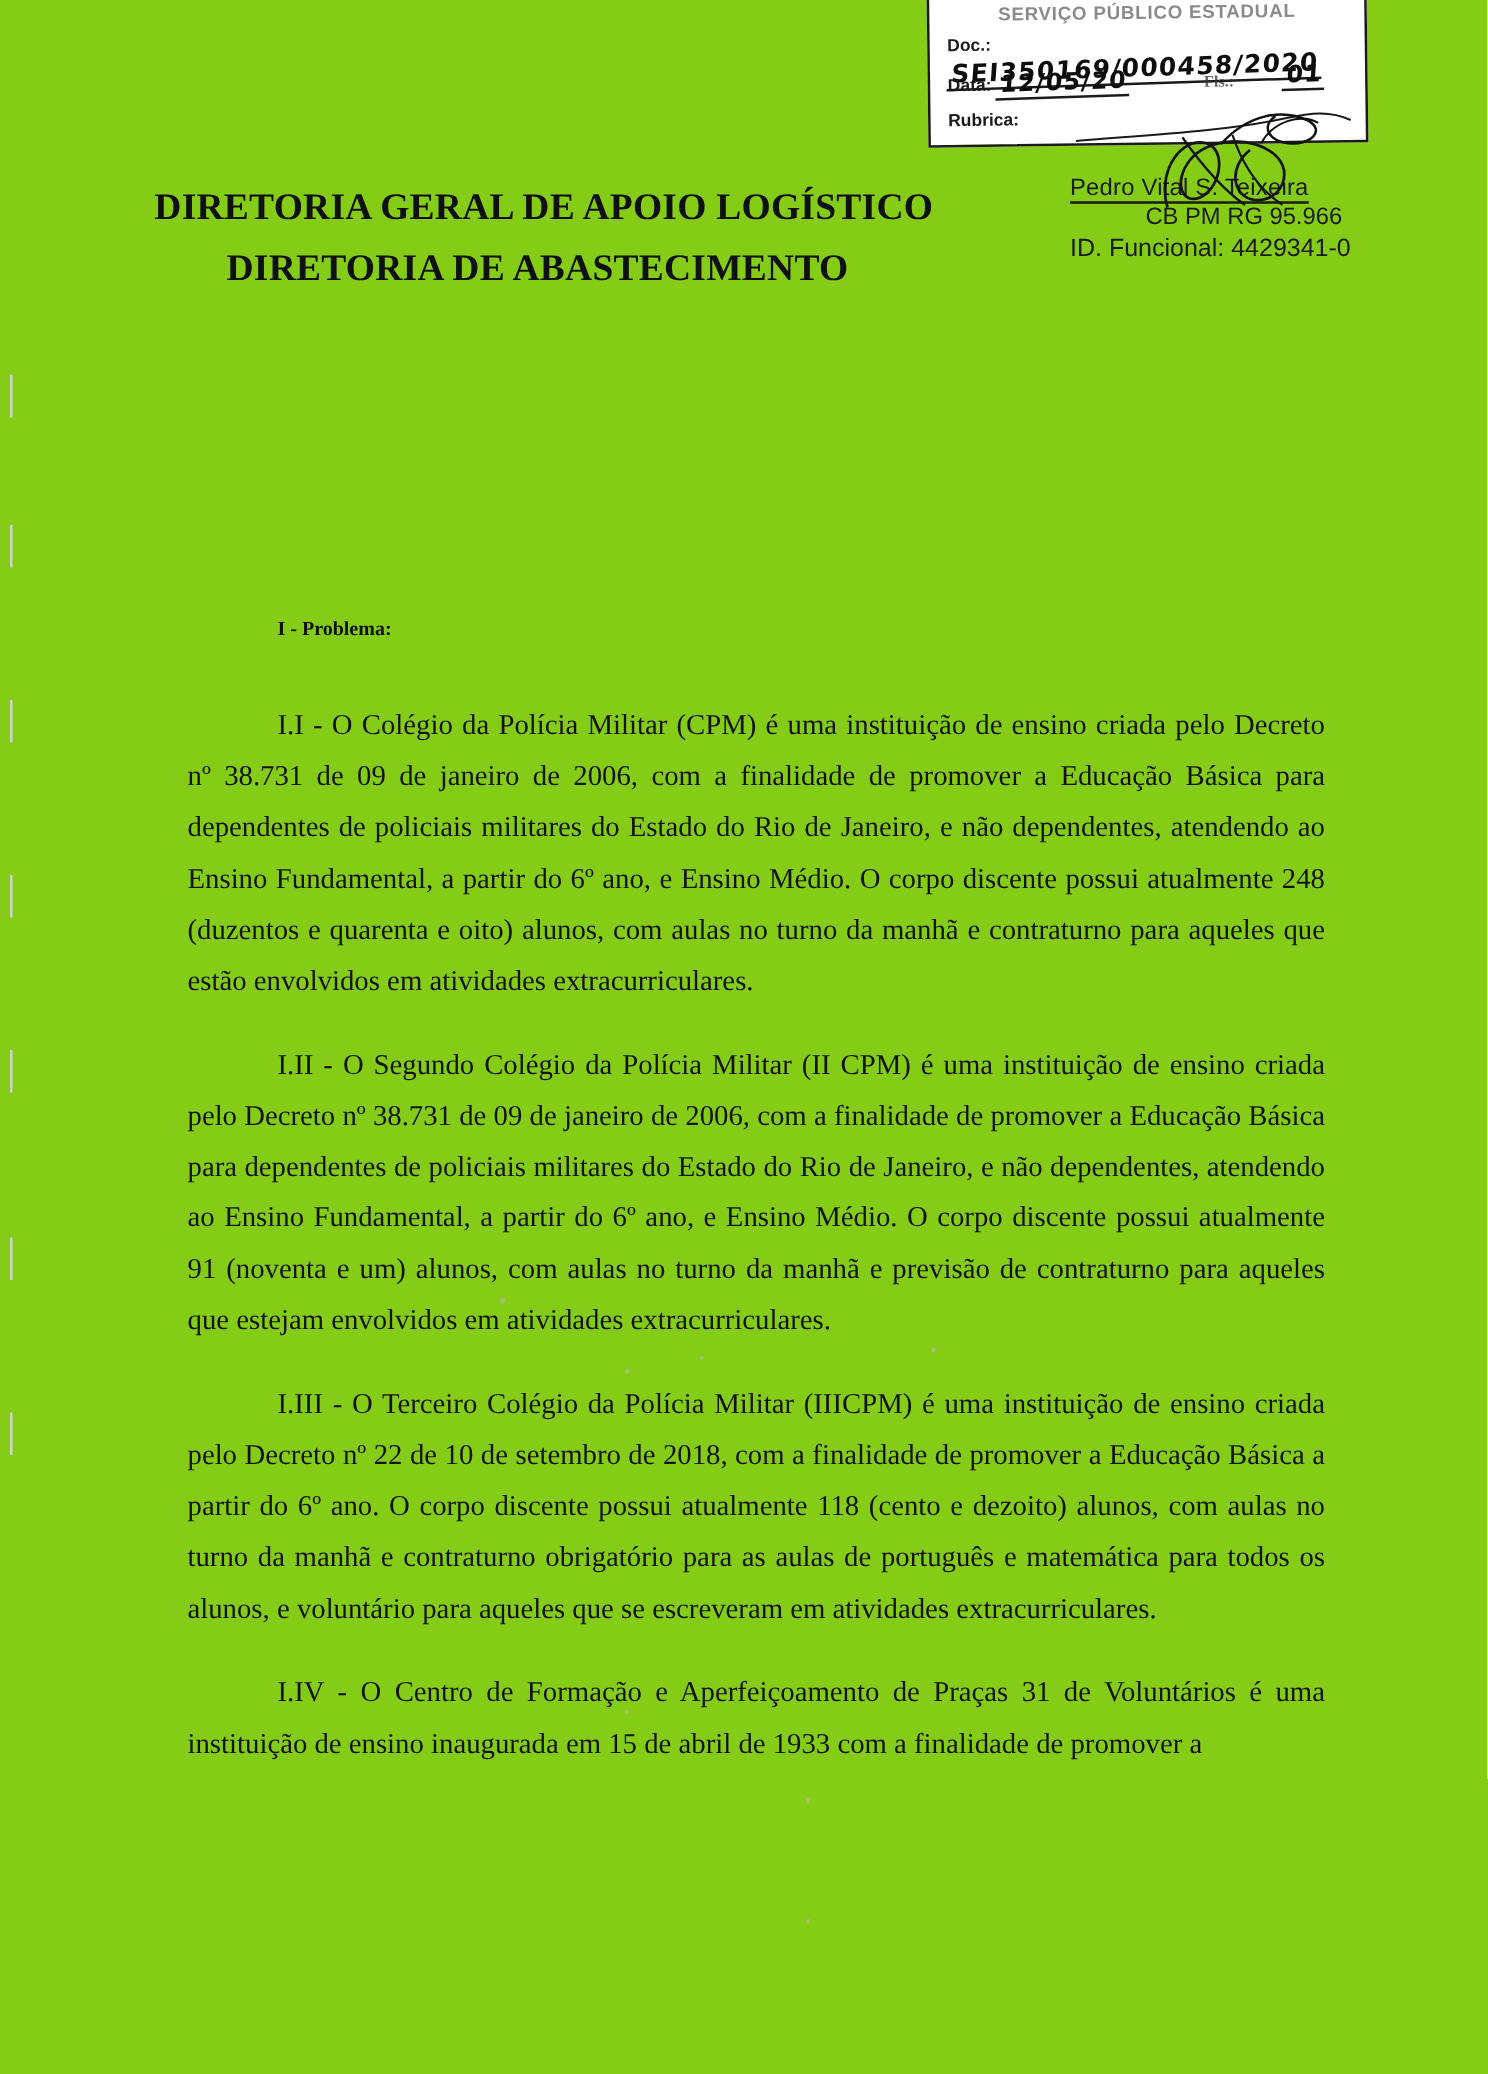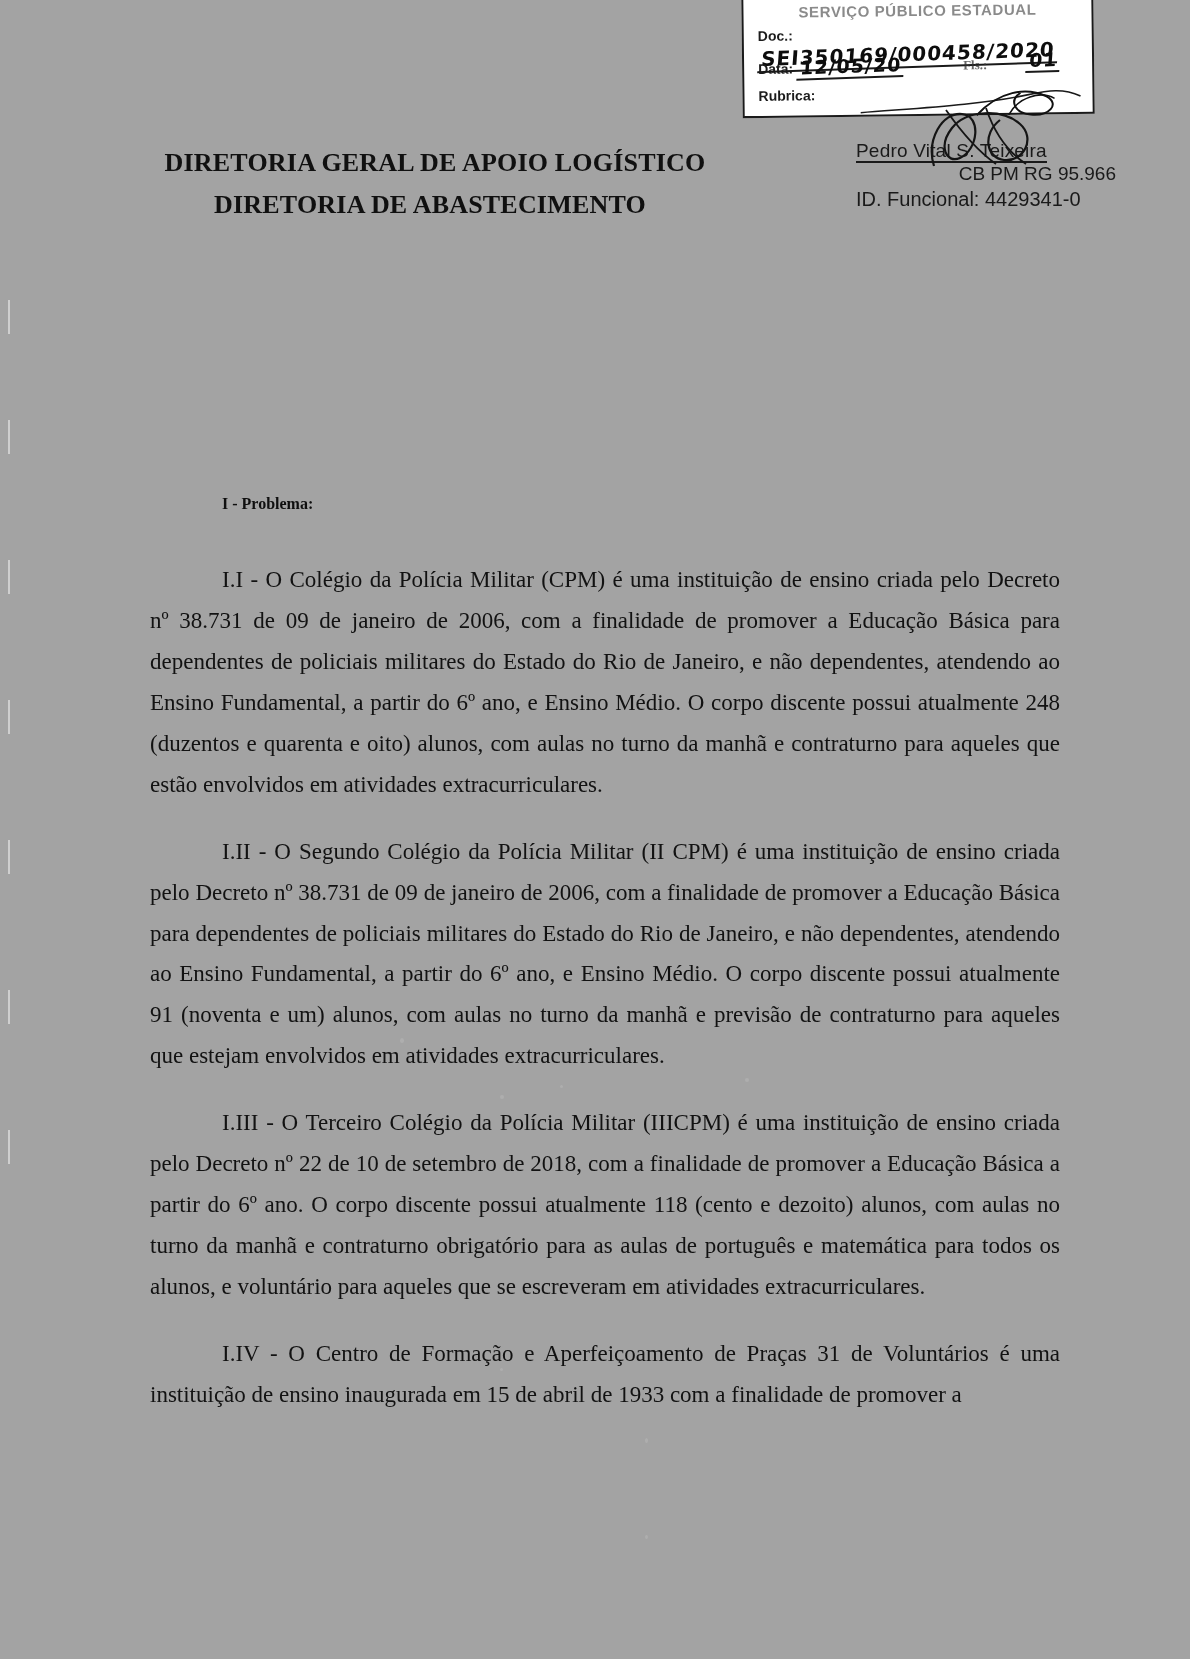--- a/index.html
+++ b/index.html
@@ -9,21 +9,21 @@
   }
   body {
     font-family: "Liberation Serif", "DejaVu Serif", serif;
     color: #111111;
   }
   .page {
     position: relative;
     width: 1190px;
     height: 1659px;
     margin: 0 auto;
-    background: #a3a3a3;
+    background: #84cc16;
     overflow: hidden;
   }
 
   
   .edge-marks {
     position: absolute;
     left: 8px;
     top: 300px;
     width: 3px;
     height: 900px;
@@ -132,21 +132,21 @@
     color: #1a1a1a;
   }
   .sig-name {
     font-size: 19px;
     letter-spacing: .2px;
     white-space: nowrap;
   }
   .sig-name u { text-decoration: none; border-bottom: 2px solid #1a1a1a; }
   .sig-rank {
     font-size: 19px;
-    text-align: right;
+    text-align: center;
     margin-top: 1px;
     white-space: nowrap;
     padding-left: 18px;
   }
   .sig-id {
     font-size: 20px;
     margin-top: 3px;
     white-space: nowrap;
   }
   .sig-scrawl {
@@ -161,21 +161,21 @@
   
   .head-group {
     position: absolute;
     left: 0;
     top: 142px;
     width: 1190px;
     text-align: center;
   }
   .head-line {
     font-weight: bold;
-    font-size: 26px;
+    font-size: 30px;
     letter-spacing: .2px;
     line-height: 1.63;
     color: #101010;
     margin: 0;
     padding-right: 320px;
   }
   .head-line.l2 { padding-right: 330px; }
   .head-line.l3 { padding-right: 340px; }
 
   .doc-title {

